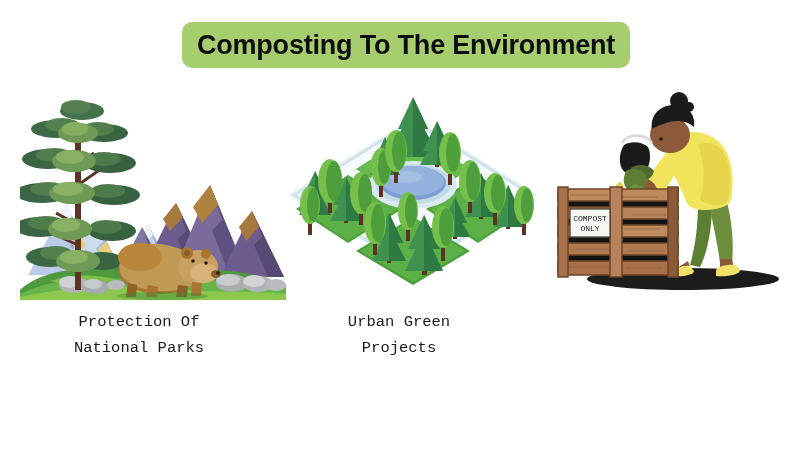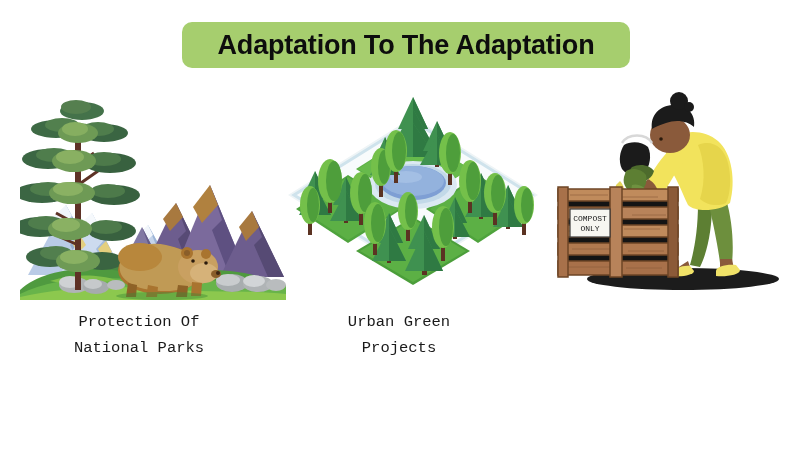--- a/index.html
+++ b/index.html
@@ -76,21 +76,21 @@
     color: #1a1a1a;
     white-space: pre-line;
   }
 </style>
 </head>
 <body>
 
 <div id="slide">
 
   <div id="title-banner">
-    <div id="title-text">Adaptation To The Adaptation</div>
+    <div id="title-text">Composting To The Environment</div>
   </div>
 
   <div class="column" id="col-2">
     <div class="art-area">
       <svg width="266" height="215" viewBox="0 0 266 215" xmlns="http://www.w3.org/2000/svg">
 
         <g>
           <polygon points="133,32 258,110 133,188 8,110" fill="#eef4f6"></polygon>
           <polygon points="133,36 252,110 133,184 14,110" fill="#f8fbfc"></polygon>
           <polygon points="133,36 252,110 133,184 14,110" fill="none" stroke="#cfe3ec" stroke-width="3"></polygon>

